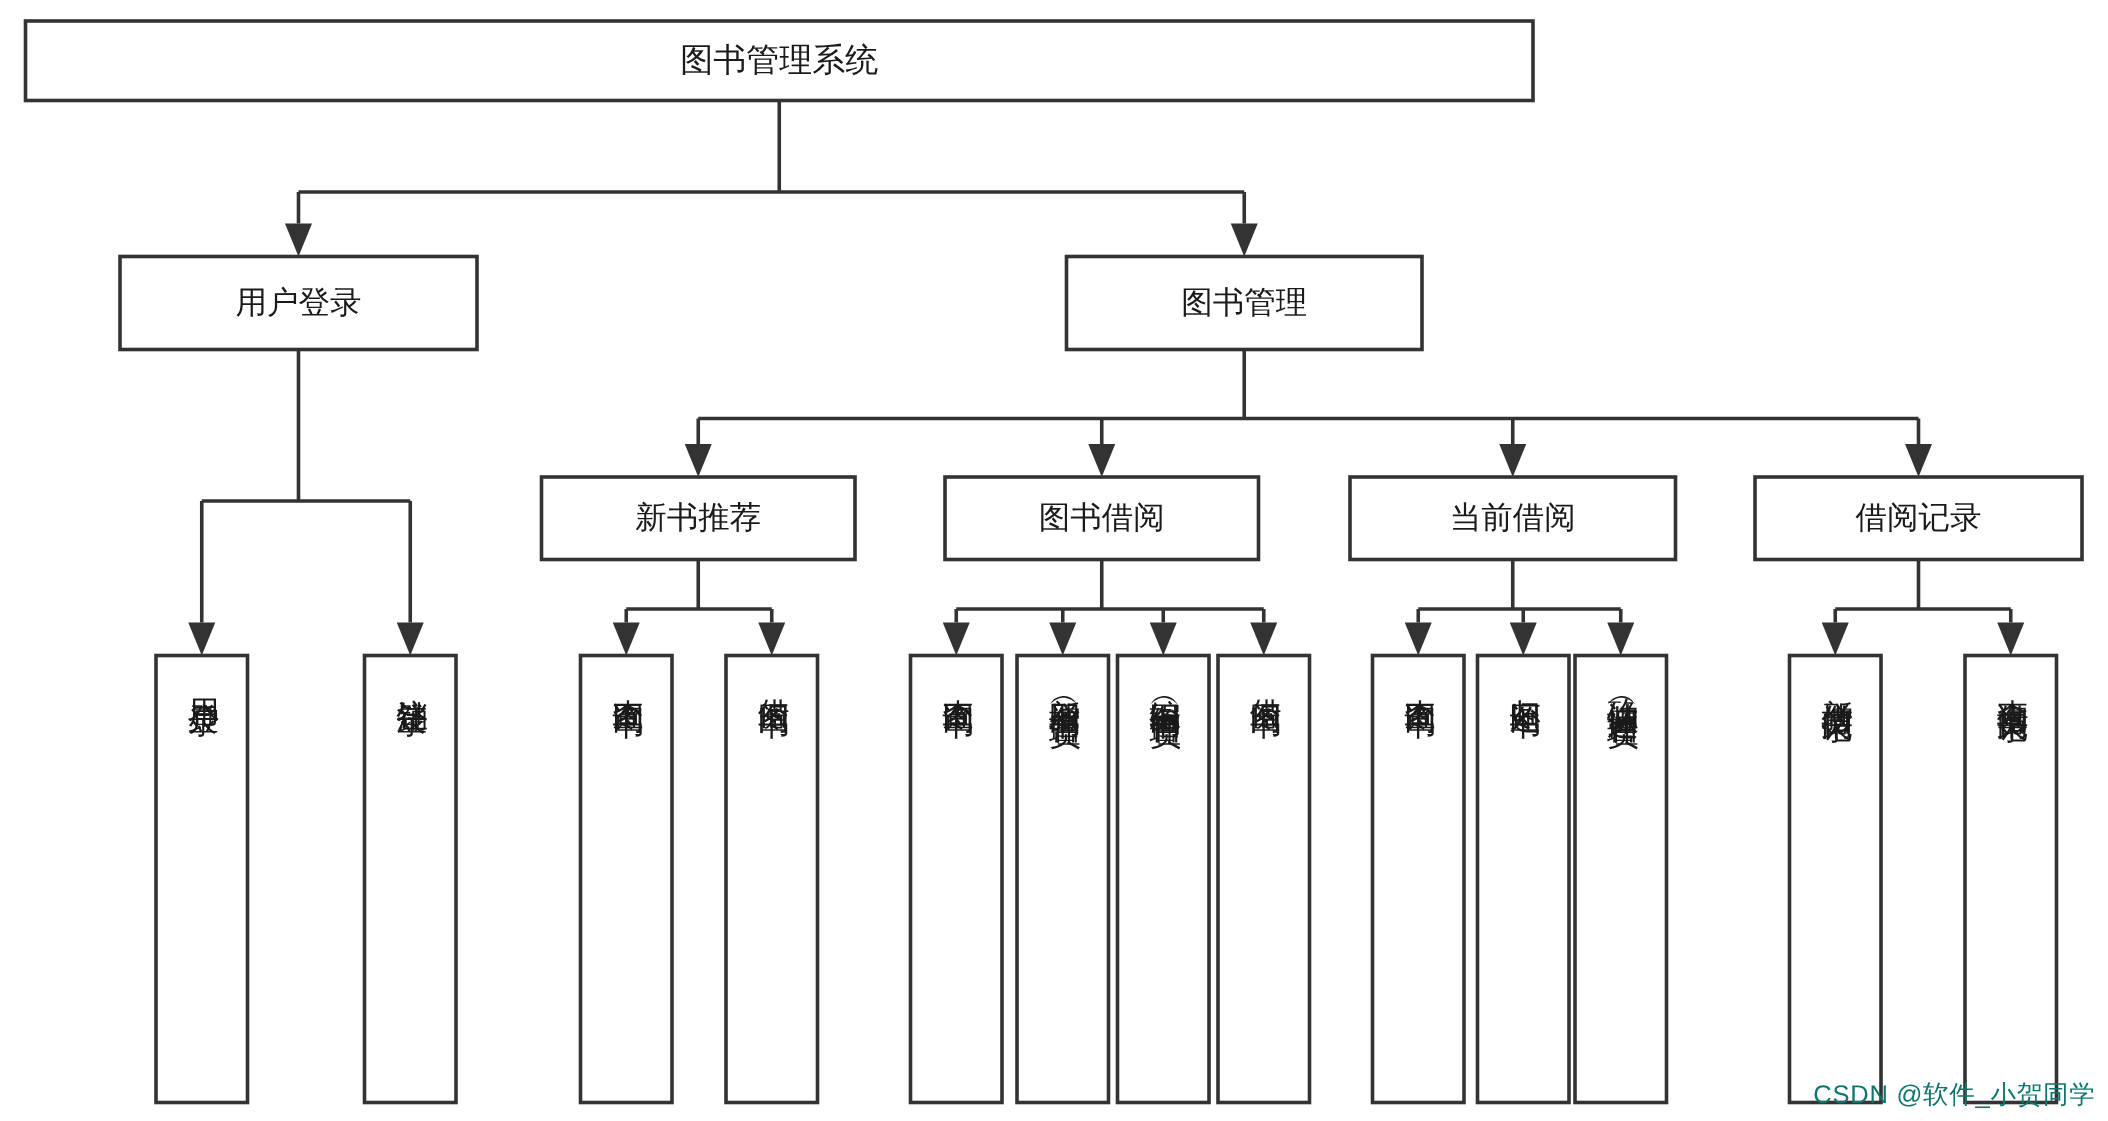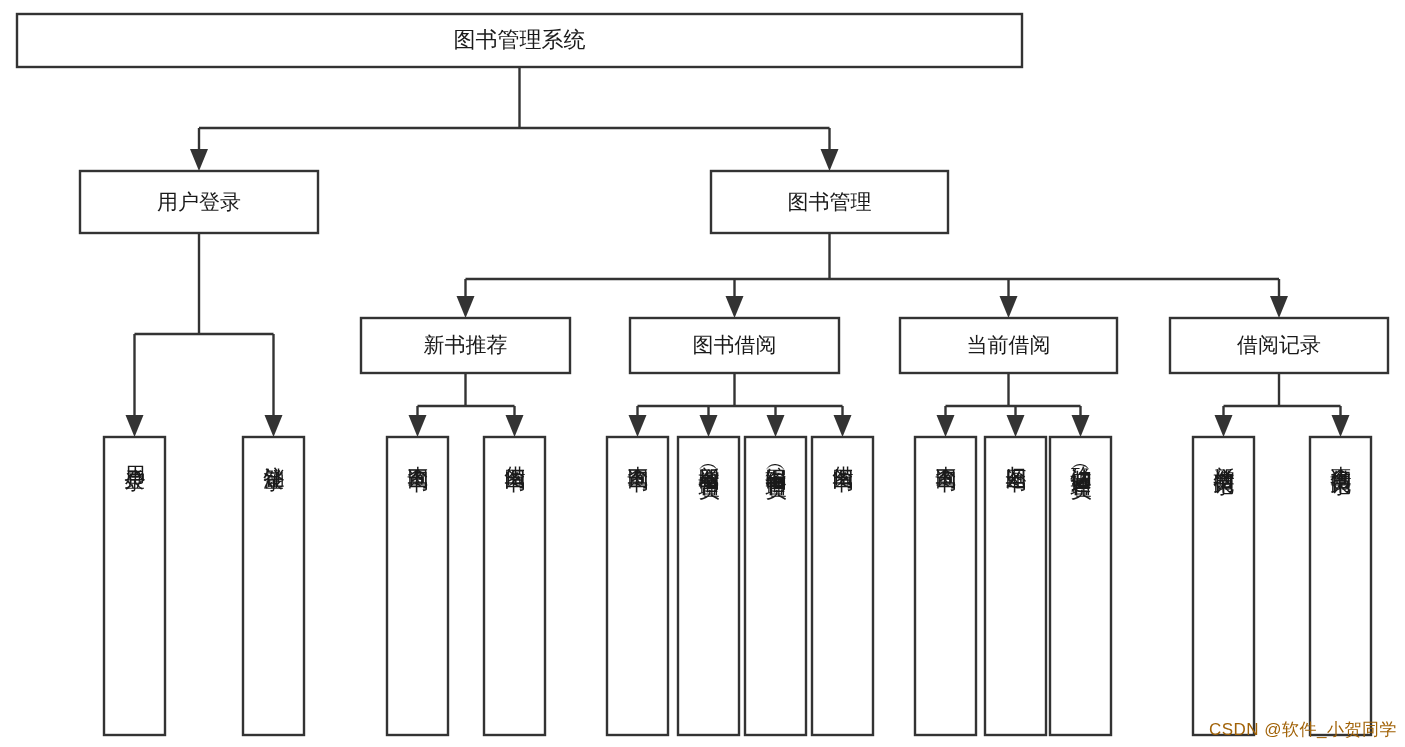--- a/index.html
+++ b/index.html
@@ -73,21 +73,21 @@
     letter-spacing: 2px;
     color: #1a1a1a;
     white-space: nowrap;
   }
   .watermark {
     position: absolute;
     right: 8px;
     bottom: 6px;
     font-family: "Liberation Sans", "DejaVu Sans", sans-serif;
     font-size: 17px;
-    color: #a16207;
+    color: #0f766e;
     letter-spacing: 0.5px;
     white-space: nowrap;
   }
 </style>
 </head>
 <body>
 
 <div id="diagram-root">
 
   <svg class="diagram-canvas" viewBox="0 0 1405 747">

